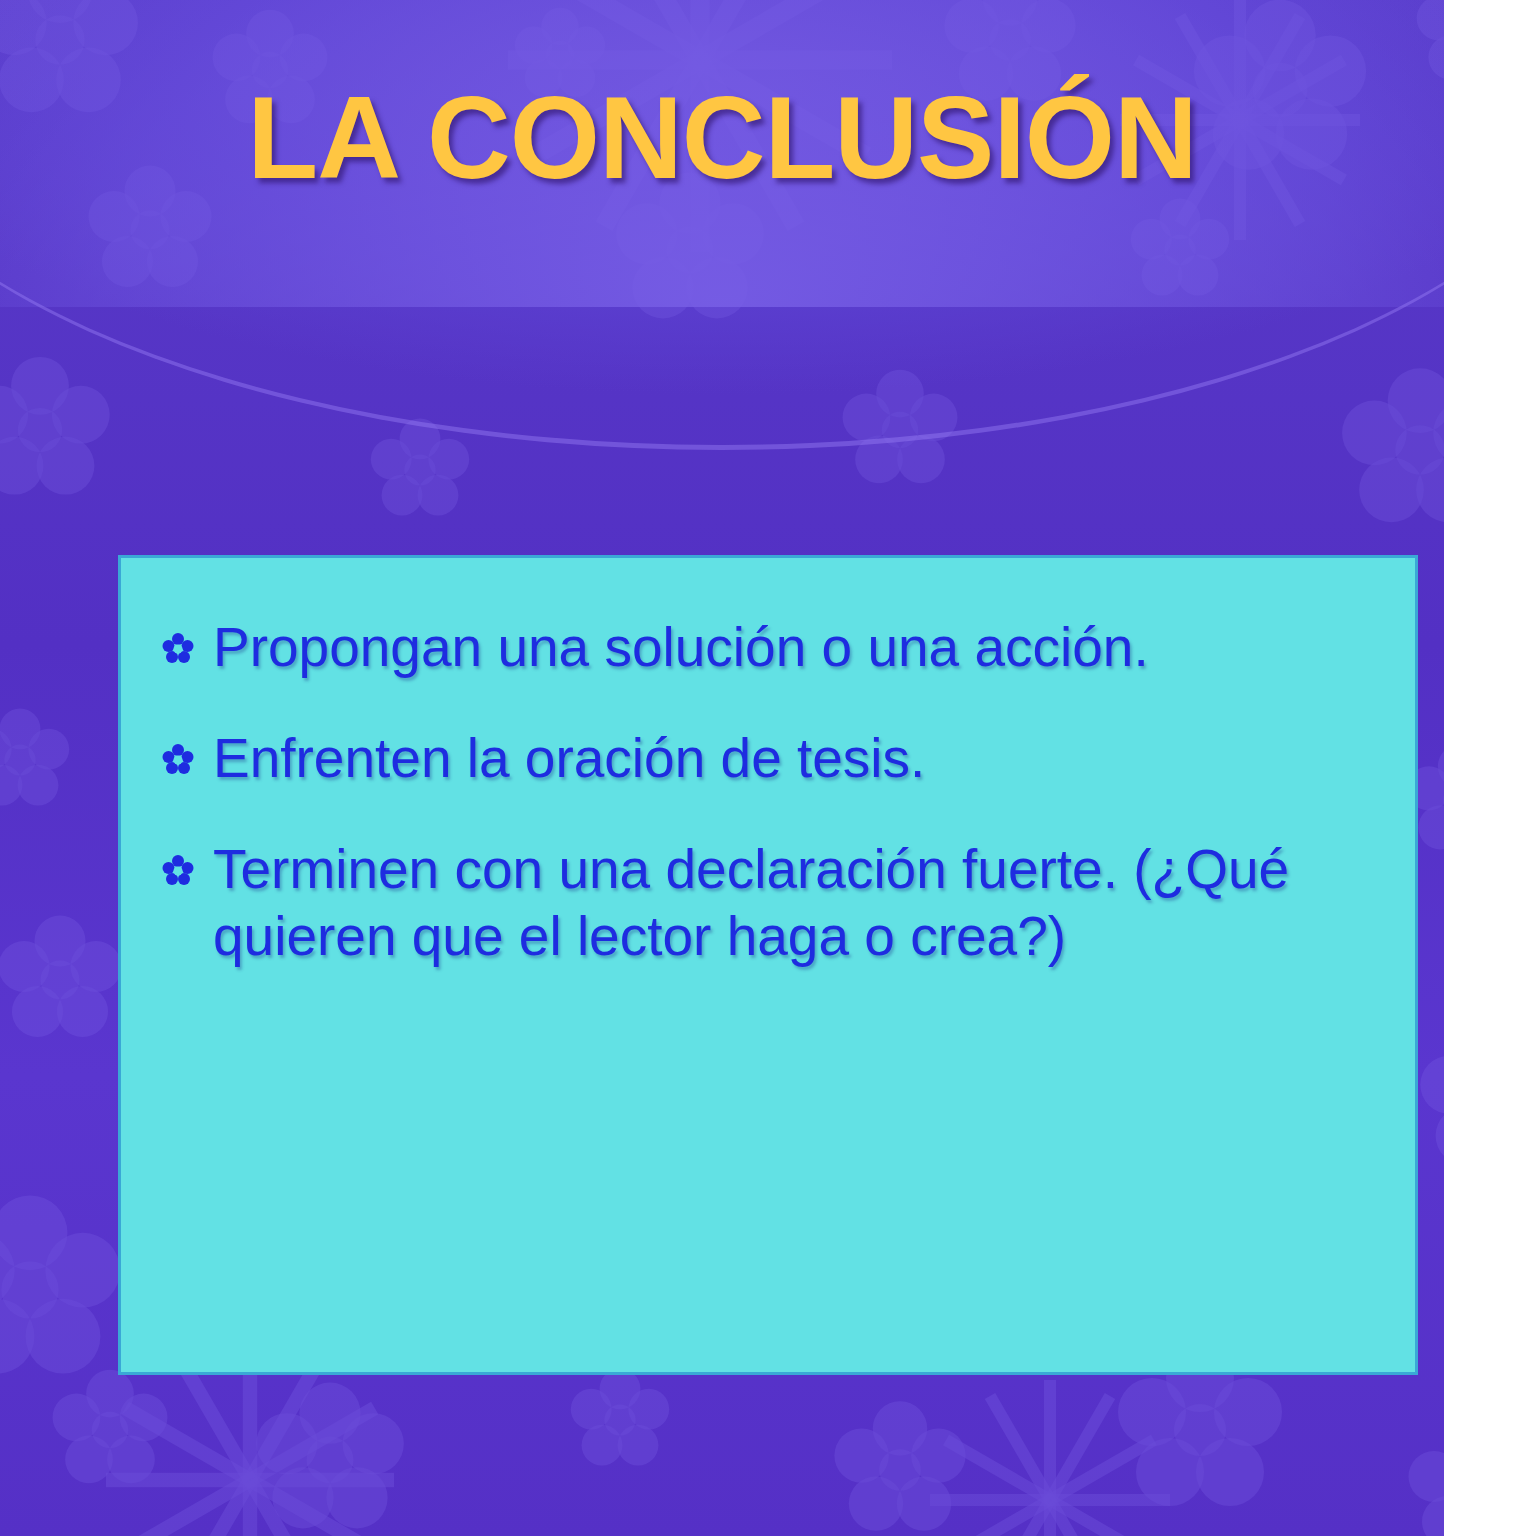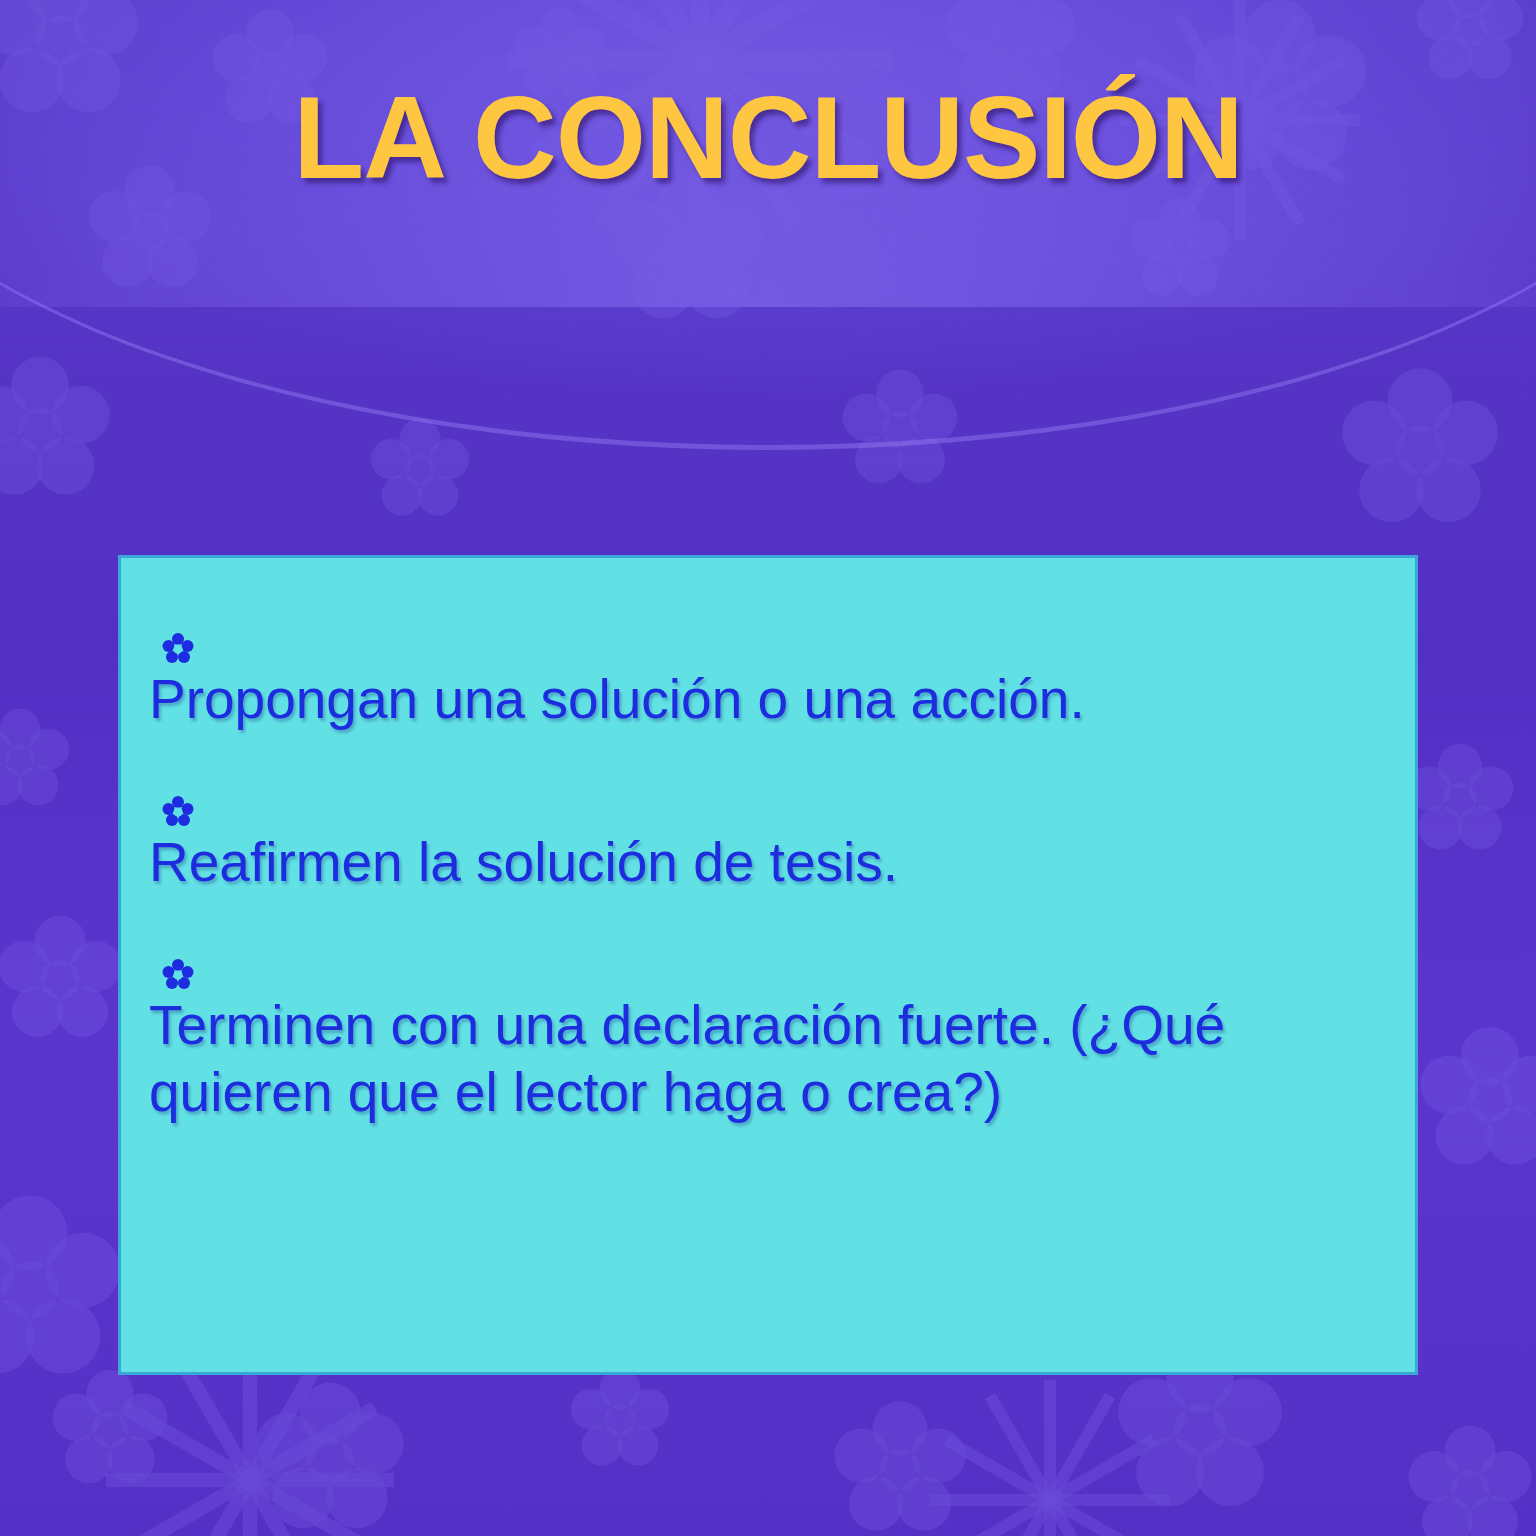--- a/index.html
+++ b/index.html
@@ -8,26 +8,27 @@
   }
   body {
     width: 1536px;
     height: 1536px;
     font-family: "Liberation Sans", sans-serif;
     overflow: hidden;
   }
 
   .slide {
     position: relative;
-    width: 1536px;
+    width: 1412px;
     height: 1536px;
     background:
       radial-gradient(ellipse 1200px 420px at 50% 6%, #6a4fd8 0%, #5b3fd0 45%, rgba(91,63,208,0) 72%),
       linear-gradient(180deg, #5a3ecb 0%, #5636c6 18%, #5330c4 42%, #5a36cf 70%, #5530c6 100%);
     overflow: hidden;
+    padding-left: 32px;
   }
 
   
   .bg-pattern {
     position: absolute;
     inset: 0;
     opacity: 0.5;
     pointer-events: none;
   }
   .bg-top-band {
@@ -86,21 +87,20 @@
     background: #62e1e4;
     border: 3px solid #3aa8d6;
     box-sizing: border-box;
     padding: 56px 40px 40px 28px;
   }
 
   .bullet-row {
     display: flex;
     align-items: flex-start;
     margin-bottom: 44px;
-    flex-direction: column;
   }
   .bullet-row:last-child { margin-bottom: 8px; }
 
   .flower {
     flex: 0 0 auto;
     width: 34px;
     height: 34px;
     margin: 18px 18px 0 12px;
   }
 
@@ -215,21 +215,21 @@
           <g fill="#1e2ce0">
             <circle cx="0" cy="-20" r="12"></circle>
             <circle cx="19" cy="-6" r="12"></circle>
             <circle cx="12" cy="16" r="12"></circle>
             <circle cx="-12" cy="16" r="12"></circle>
             <circle cx="-19" cy="-6" r="12"></circle>
           </g>
           <circle cx="0" cy="0" r="9" fill="#62e1e4"></circle>
         </svg>
       </span>
-      <span class="bullet-text">Reafirmen la solución de tesis.</span>
+      <span class="bullet-text">Enfrenten la oración de tesis.</span>
     </div>
 
     <div class="bullet-row">
       <span class="flower">
         <svg width="34" height="34" viewBox="-34 -34 68 68" aria-hidden="true">
           <g fill="#1e2ce0">
             <circle cx="0" cy="-20" r="12"></circle>
             <circle cx="19" cy="-6" r="12"></circle>
             <circle cx="12" cy="16" r="12"></circle>
             <circle cx="-12" cy="16" r="12"></circle>

